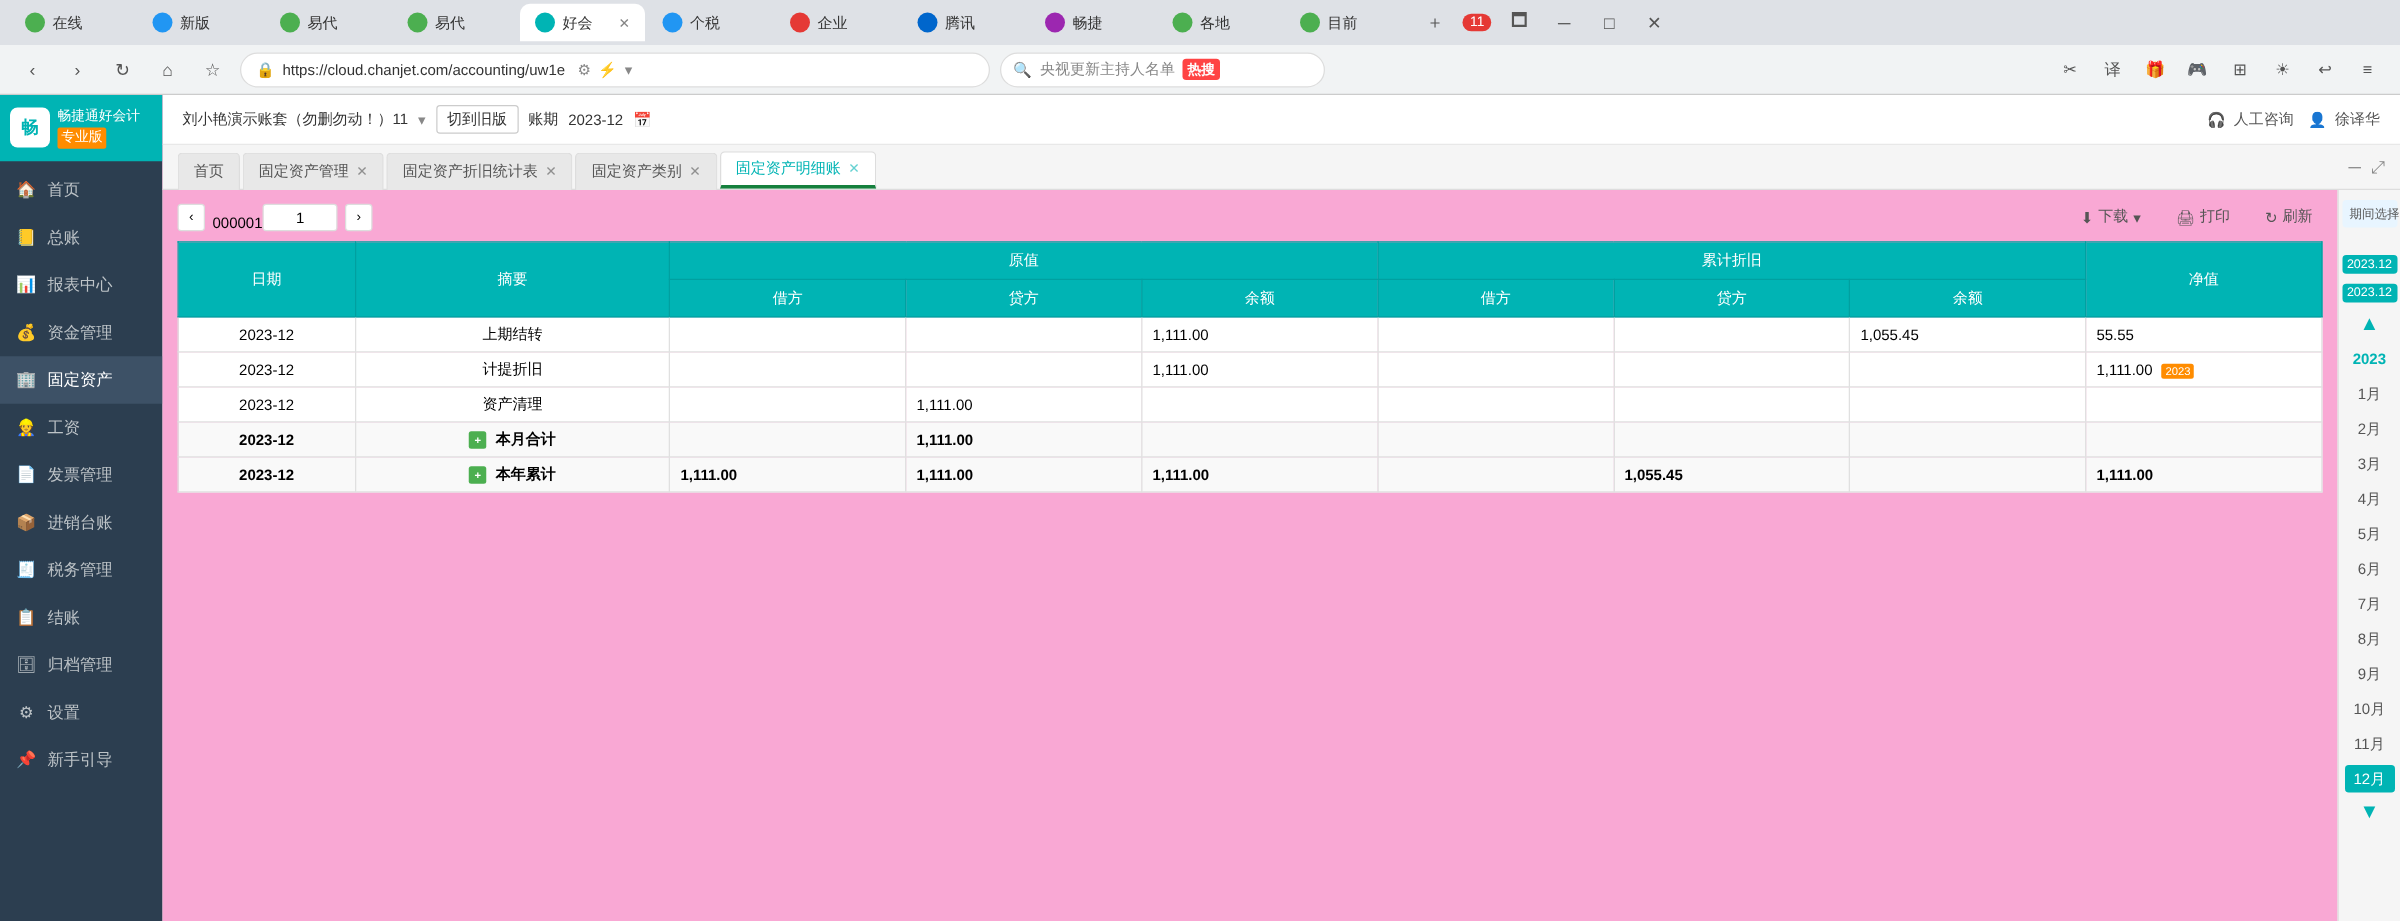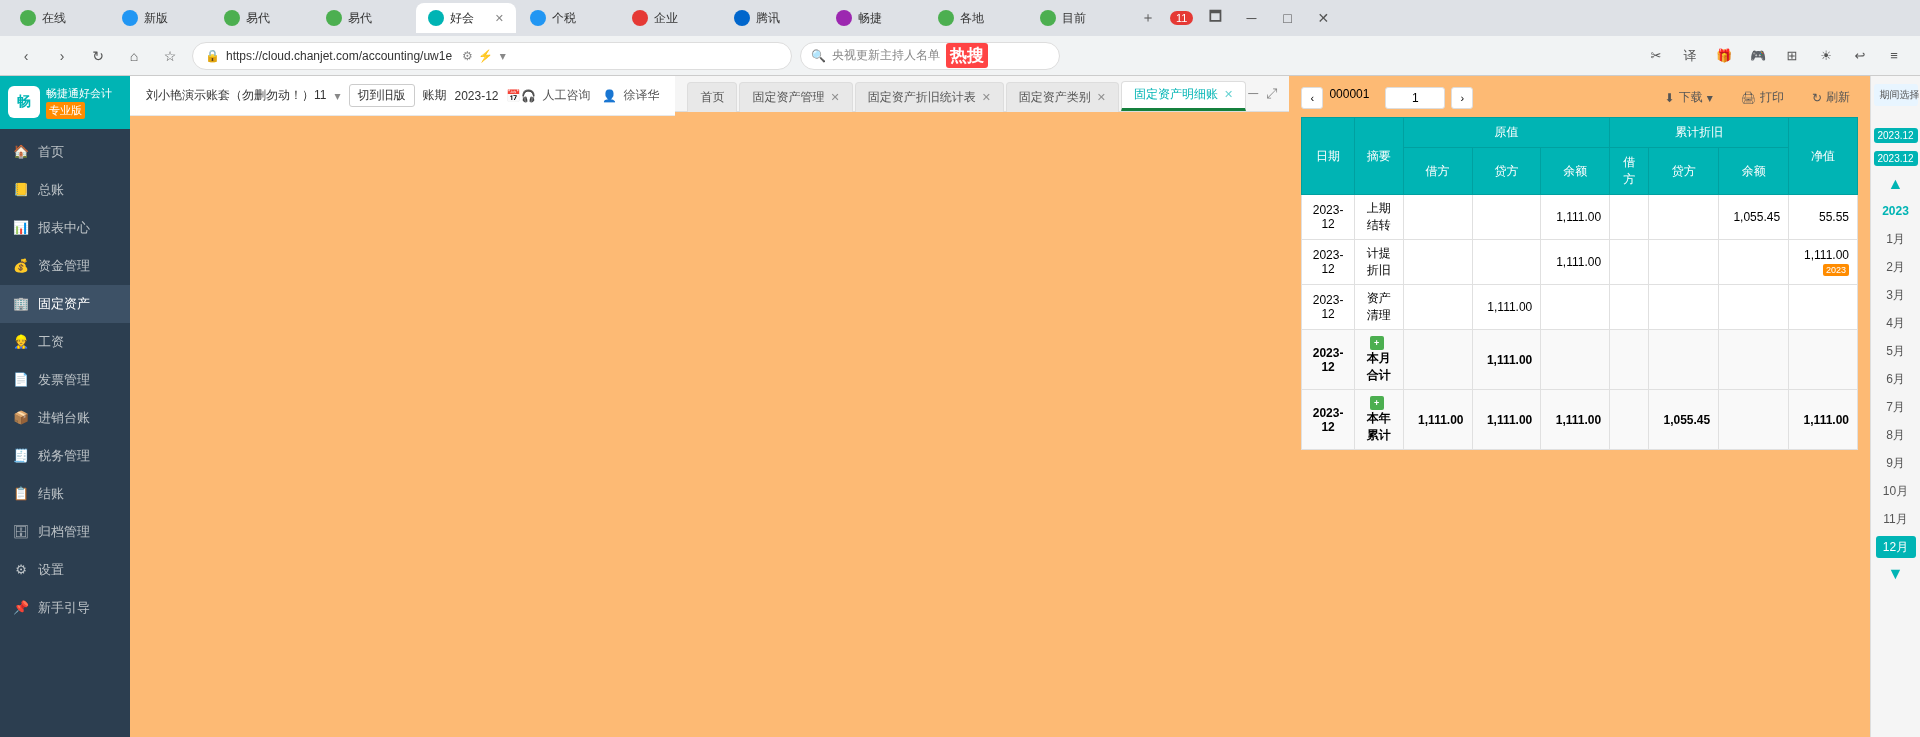--- a/index.html
+++ b/index.html
@@ -10,40 +10,40 @@
     .browser-tab .favicon { width: 16px; height: 16px; border-radius: 50%; display: inline-block; }
     .browser-tab .close-btn { margin-left: auto; opacity: 0.6; cursor: pointer; font-size: 11px; }
     .tab-actions { display: flex; align-items: center; gap: 8px; margin-left: 4px; }
     .tab-action-btn { width: 28px; height: 28px; display: flex; align-items: center; justify-content: center; cursor: pointer; color: #555; font-size: 14px; }
 
     .address-bar-row { display: flex; align-items: center; height: 40px; background: #f1f3f4; padding: 0 12px; gap: 8px; border-bottom: 1px solid #ccc; }
     .nav-btn { width: 28px; height: 28px; border-radius: 50%; display: flex; align-items: center; justify-content: center; cursor: pointer; color: #555; font-size: 14px; }
     .address-input { flex: 1; max-width: 600px; height: 28px; border-radius: 14px; background: #fff; border: 1px solid #ddd; display: flex; align-items: center; padding: 0 12px; font-size: 12px; color: #333; gap: 6px; }
     .address-input .lock-icon { color: #4caf50; }
     .search-input-fake { display: flex; align-items: center; background: #fff; border: 1px solid #ddd; border-radius: 14px; padding: 0 10px; height: 28px; font-size: 12px; gap: 6px; min-width: 260px; }
-    .hot-search { background: #ff4444; color: white; border-radius: 3px; padding: 1px 4px; font-size: 17px; font-weight: bold; }
+    .hot-search { background: #ff4444; color: white; border-radius: 3px; padding: 1px 4px; font-size: 11px; font-weight: bold; }
     .browser-tools { display: flex; align-items: center; gap: 6px; margin-left: auto; }
     .tool-btn { width: 28px; height: 28px; display: flex; align-items: center; justify-content: center; cursor: pointer; color: #555; font-size: 13px; border-radius: 4px; }
 
     
     .app-container { display: flex; height: calc(737px - 76px); }
 
     
     .sidebar { width: 130px; background: #2c3e50; color: #fff; display: flex; flex-direction: column; height: 100%; flex-shrink: 0; }
     .sidebar-logo { background: #00b4b4; padding: 10px 8px; display: flex; align-items: center; gap: 6px; }
     .logo-icon { width: 32px; height: 32px; background: #fff; border-radius: 6px; display: flex; align-items: center; justify-content: center; color: #00b4b4; font-weight: bold; font-size: 14px; }
     .logo-text { color: #fff; font-size: 11px; line-height: 1.3; }
     .logo-badge { background: #ff8c00; color: #fff; font-size: 11px; padding: 1px 3px; border-radius: 2px; display: inline-block; margin-top: 2px; }
     .sidebar-nav { flex: 1; overflow-y: auto; padding: 4px 0; }
     .nav-item { display: flex; align-items: center; gap: 8px; padding: 10px 12px; cursor: pointer; color: #bdc3c7; font-size: 13px; transition: background 0.15s; }
     .nav-item.active { background: #3d5166; color: #fff; }
     .nav-item .nav-icon { width: 18px; height: 18px; display: flex; align-items: center; justify-content: center; flex-shrink: 0; }
 
     
-    .main-content { flex: 1; background: #fdba74; display: flex; flex-direction: row; overflow: hidden; }
+    .main-content { flex: 1; background: #f9a8d4; display: flex; flex-direction: column; overflow: hidden; }
 
     
     .top-bar { background: #fff; padding: 0 16px; height: 40px; display: flex; align-items: center; justify-content: space-between; border-bottom: 1px solid #e8e8e8; flex-shrink: 0; }
     .company-info { display: flex; align-items: center; gap: 8px; font-size: 12px; color: #333; }
     .switch-btn { background: #fff; border: 1px solid #ccc; border-radius: 3px; padding: 2px 8px; font-size: 12px; cursor: pointer; color: #333; }
     .top-actions { display: flex; align-items: center; gap: 12px; font-size: 12px; color: #555; }
     .user-info { display: flex; align-items: center; gap: 6px; color: #555; }
 
     
     .page-tabs { display: flex; align-items: center; background: #f5f5f5; border-bottom: 1px solid #ddd; padding: 0 12px; height: 36px; flex-shrink: 0; gap: 2px; }
@@ -54,29 +54,29 @@
     .maximize-btns span { cursor: pointer; font-size: 14px; }
 
     
     .content-area { flex: 1; display: flex; overflow: hidden; }
     .main-panel { flex: 1; padding: 10px 12px; overflow: auto; }
 
     
     .toolbar-row { display: flex; align-items: center; justify-content: space-between; margin-bottom: 8px; }
     .page-nav { display: flex; align-items: center; gap: 6px; font-size: 12px; }
     .page-nav-btn { width: 22px; height: 22px; border: 1px solid #ddd; background: #fff; border-radius: 3px; cursor: pointer; display: flex; align-items: center; justify-content: center; font-size: 11px; }
-    .page-num-box { display: flex; align-items: flex-start; gap: 16px; }
+    .page-num-box { display: flex; align-items: flex-end; gap: 0; }
     .page-num-input { width: 60px; height: 22px; border: 1px solid #ddd; text-align: center; font-size: 12px; border-radius: 3px; }
     .action-btns { display: flex; align-items: center; gap: 12px; }
     .action-btn { display: flex; align-items: center; gap: 4px; color: #555; cursor: pointer; font-size: 12px; padding: 3px 8px; border-radius: 3px; }
 
     
     .data-table { width: 100%; border-collapse: collapse; font-size: 12px; }
     .data-table th { background: #00b4b4; color: #fff; padding: 6px 8px; text-align: center; border: 1px solid #00a0a0; font-weight: normal; }
-    .data-table td { padding: 5px 8px; border: 1px solid #e0e0e0; background: #fff; text-align: right; }
+    .data-table td { padding: 5px 8px; border: 1px solid #e0e0e0; background: #fff; text-align: left; }
     .data-table td.text-left { text-align: center; }
     .data-table td.date-col { text-align: center; }
     .data-table .summary-row td { background: #f9f9f9; font-weight: bold; }
     .row-icon { display: inline-flex; align-items: center; justify-content: center; width: 14px; height: 14px; background: #4caf50; color: #fff; font-size: 9px; border-radius: 2px; margin-right: 4px; }
 
     
     .right-panel { width: 50px; background: #f5f5f5; border-left: 1px solid #ddd; display: flex; flex-direction: column; align-items: center; padding-top: 8px; gap: 6px; flex-shrink: 0; }
     .period-selector-header { font-size: 10px; color: #555; text-align: center; writing-mode: horizontal-tb; background: #e8f5ff; padding: 4px 6px; border-radius: 3px; white-space: nowrap; margin-bottom: 16px; width: 44px; }
     .period-month { width: 40px; height: 22px; display: flex; align-items: center; justify-content: center; font-size: 12px; color: #555; cursor: pointer; border-radius: 3px; }
     .period-month.active { background: #00b4b4; color: #fff; }

